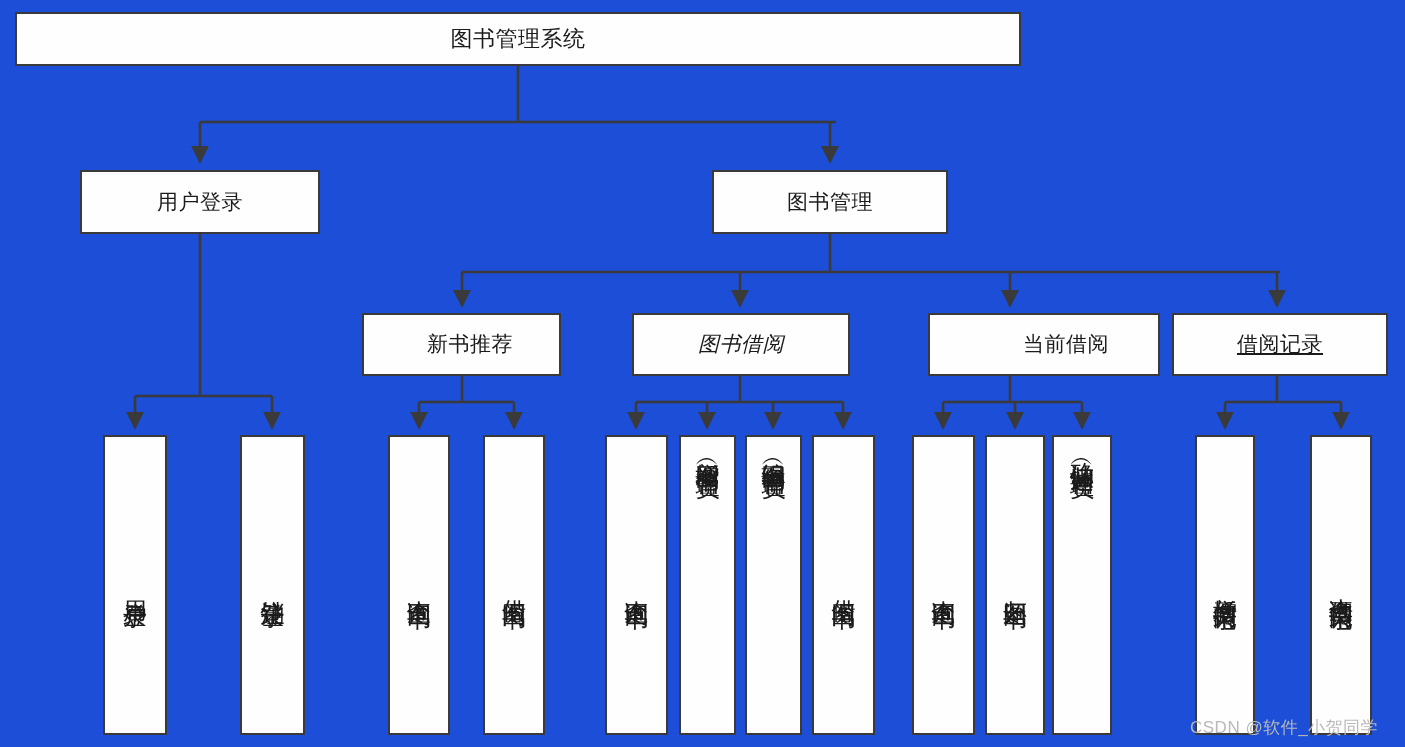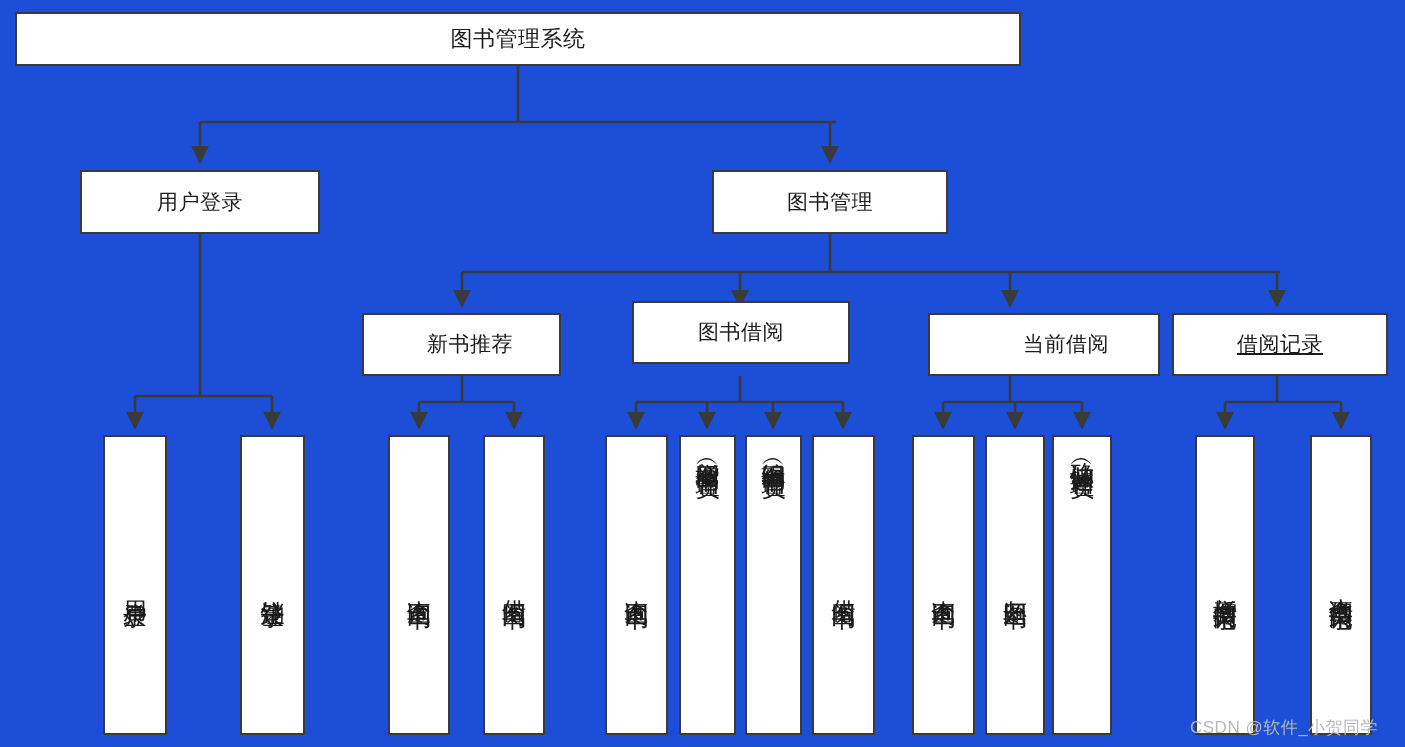--- a/index.html
+++ b/index.html
@@ -137,21 +137,21 @@
   <div class="node h-node" style="left:80px; top:170px; width:240px; height:64px;">
     <span class="node-label">用户登录</span>
   </div>
   <div class="node h-node" style="left:712px; top:170px; width:236px; height:64px;">
     <span class="node-label">图书管理</span>
   </div>
 
   <div class="node h-node" style="left:362px; top:313px; width:199px; height:63px;padding-left:17px;">
     <span class="node-label">新书推荐</span>
   </div>
-  <div class="node h-node" style="left:632px; top:301px; width:218px; height:63px;">
+  <div class="node h-node" style="left:632px; top:313px; width:218px; height:63px;font-style:italic;">
     <span class="node-label">图书借阅</span>
   </div>
   <div class="node h-node" style="left:928px; top:313px; width:232px; height:63px;padding-left:44px;">
     <span class="node-label">当前借阅</span>
   </div>
   <div class="node h-node" style="left:1172px; top:313px; width:216px; height:63px;text-decoration:underline;">
     <span class="node-label">借阅记录</span>
   </div>
 
   <div class="node v-node centered" style="left:103px; top:435px; width:64px; height:300px;">

